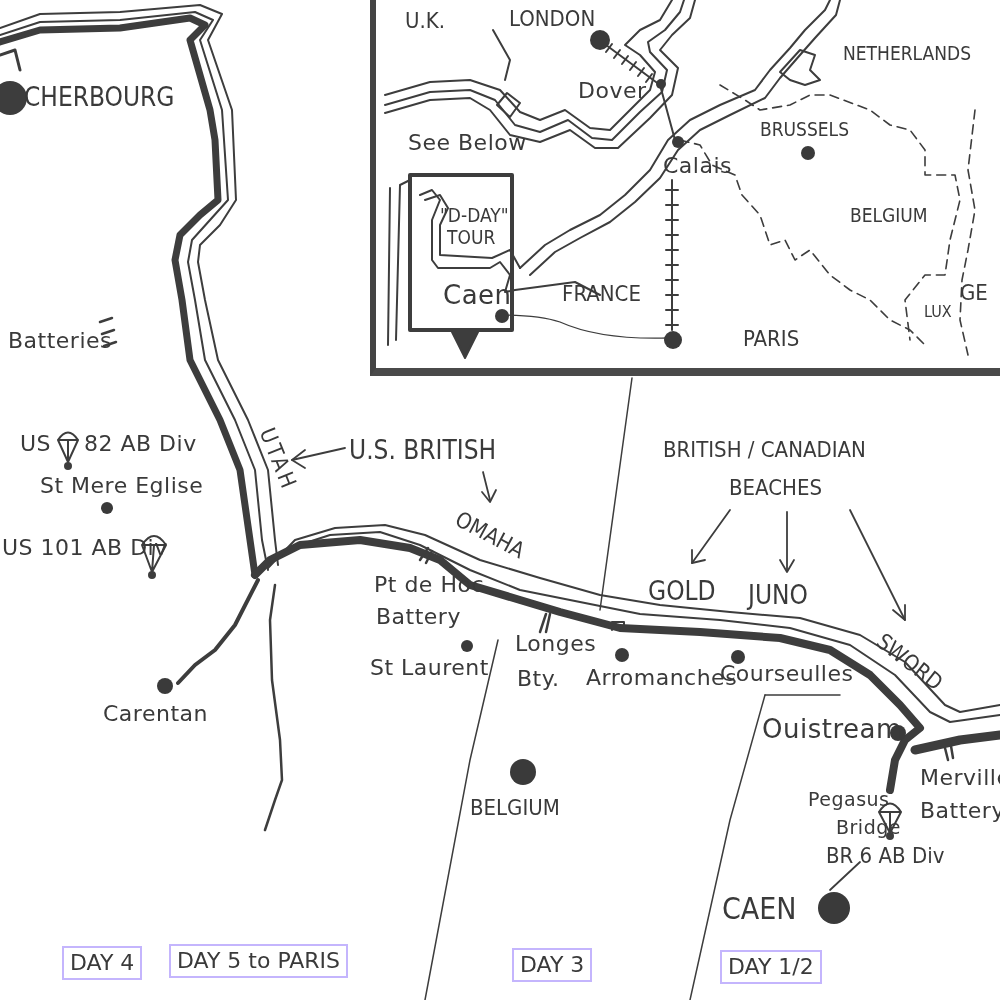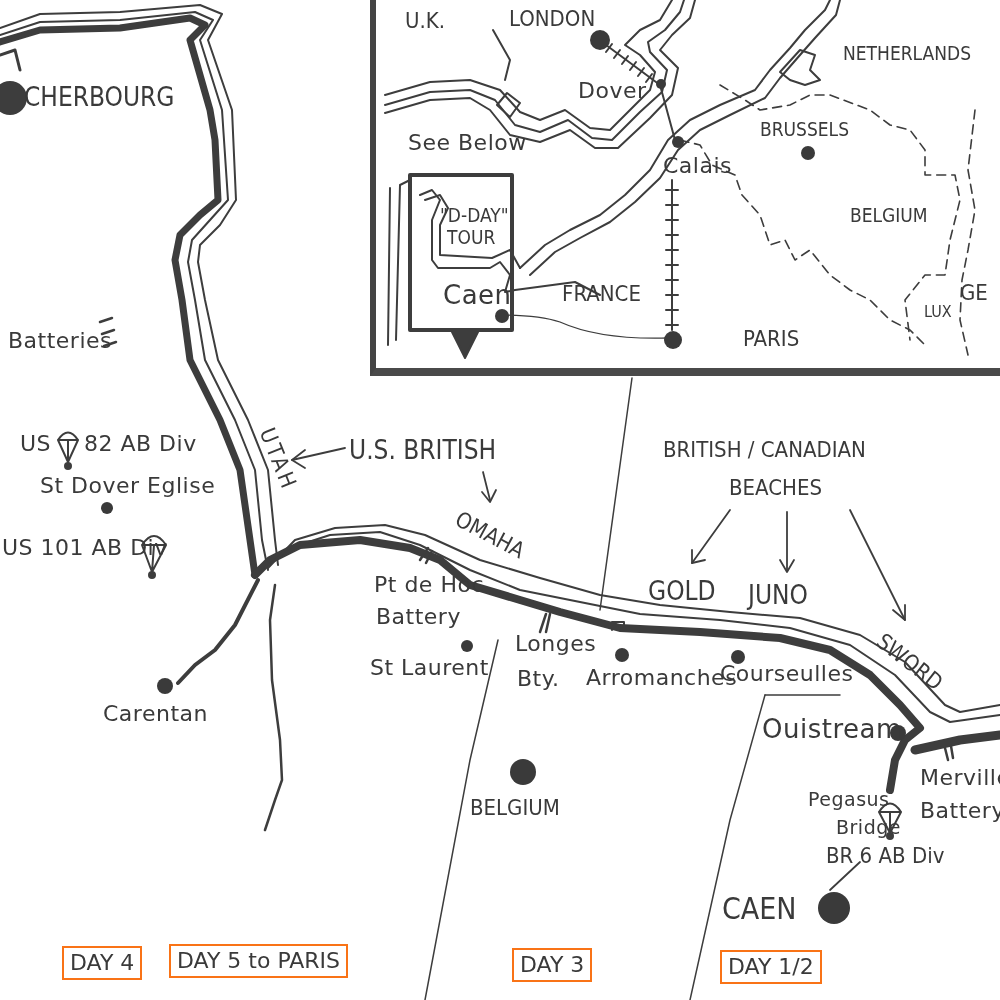--- a/index.html
+++ b/index.html
@@ -6,21 +6,21 @@
   body { width: 1000px; height: 1000px; position: relative; overflow: hidden;
          font-family: "DejaVu Sans", sans-serif; color: #333333; }
   #map-svg { position: absolute; left: 0; top: 0; width: 1000px; height: 1000px; }
   .lbl { position: absolute; white-space: nowrap; color: #3a3a3a; line-height: 1; }
   .hand { font-family: "DejaVu Sans", sans-serif; letter-spacing: 0.5px; }
   .cap { font-family: "DejaVu Sans Condensed", "DejaVu Sans", sans-serif; }
   .sm { font-size: 19px; }
   .md { font-size: 22px; }
   .lg { font-size: 26px; }
   .xl { font-size: 30px; }
-  .daybox { position: absolute; border: 2px solid #f97316; padding: 3px 6px;
+  .daybox { position: absolute; border: 2px solid #c4b5fd; padding: 3px 6px;
             font-size: 22px; color: #3a3a3a; background: #ffffff; cursor: pointer; line-height: 1.1; }
   .rot-utah { transform: rotate(68deg); transform-origin: left top; letter-spacing: 3px; }
   .rot-omaha { transform: rotate(28deg); transform-origin: left top; }
   .rot-sword { transform: rotate(38deg); transform-origin: left top; }
   .inset-frame { position: absolute; left: 370px; top: -6px; width: 626px; height: 374px;
                  border-left: 6px solid #444444; border-bottom: 8px solid #4a4a4a; border-right: 4px solid #444444; }
 </style>
 </head>
 <body>
 
@@ -150,21 +150,21 @@
 <div class="lbl cap md" style="left:960px;top:282px;">GE</div>
 <div class="lbl hand md" style="left:408px;top:132px;">See Below</div>
 <div class="lbl cap sm" style="left:440px;top:206px;">"D-DAY"</div>
 <div class="lbl cap sm" style="left:447px;top:228px;">TOUR</div>
 <div class="lbl hand lg" style="left:443px;top:282px;">Caen</div>
 
 <div class="lbl cap lg" style="left:24px;top:84px;">CHERBOURG</div>
 <div class="lbl hand md" style="left:8px;top:330px;">Batteries</div>
 <div class="lbl hand md" style="left:20px;top:433px;">US</div>
 <div class="lbl hand md" style="left:84px;top:433px;">82 AB Div</div>
-<div class="lbl hand md" style="left:40px;top:475px;">St Dover Eglise</div>
+<div class="lbl hand md" style="left:40px;top:475px;">St Mere Eglise</div>
 <div class="lbl hand md" style="left:2px;top:537px;">US 101 AB Div</div>
 <div class="lbl hand md" style="left:103px;top:703px;">Carentan</div>
 <div class="lbl hand md" style="left:374px;top:574px;">Pt de Hoc</div>
 <div class="lbl hand md" style="left:376px;top:606px;">Battery</div>
 <div class="lbl hand md" style="left:370px;top:657px;">St Laurent</div>
 <div class="lbl hand md" style="left:515px;top:633px;">Longes</div>
 <div class="lbl hand md" style="left:517px;top:668px;">Bty.</div>
 <div class="lbl hand md" style="left:586px;top:667px;text-align:center;">Arromanches</div>
 <div class="lbl hand md" style="left:720px;top:663px;">Courseulles</div>
 <div class="lbl hand lg" style="left:762px;top:716px;">Ouistream</div>

